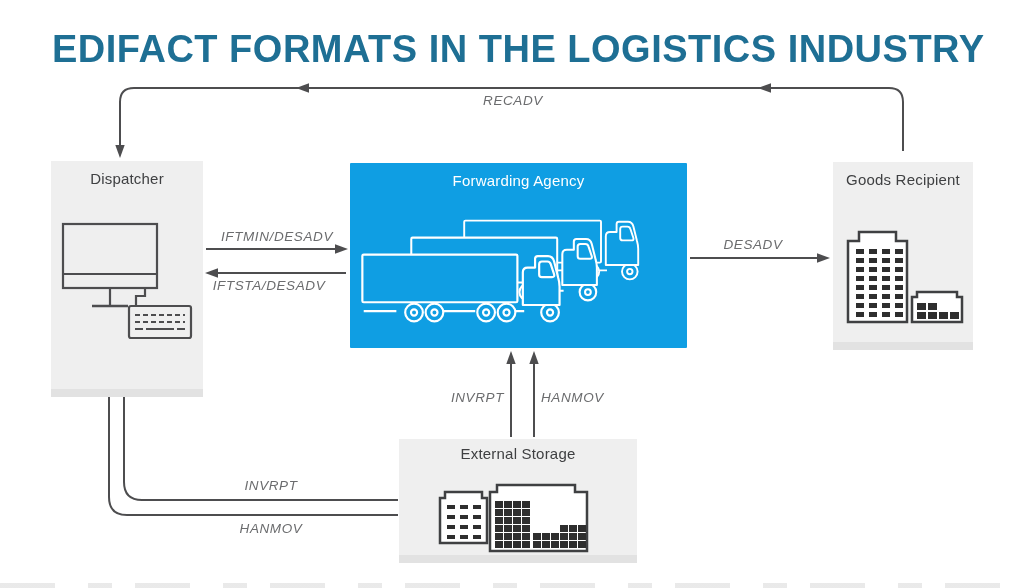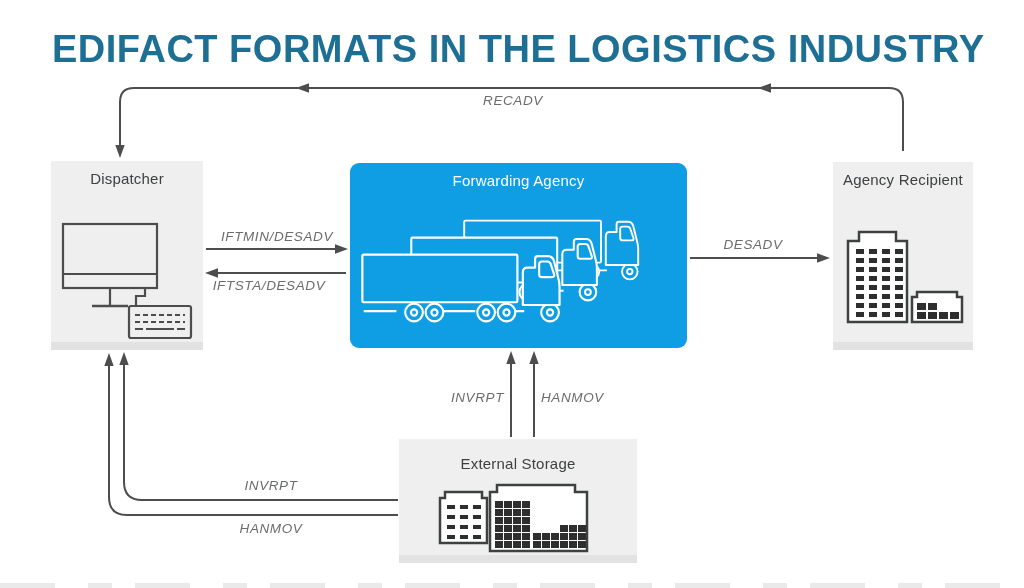--- a/index.html
+++ b/index.html
@@ -18,21 +18,21 @@
   .node {
     position:absolute; z-index:2; background:#efefef; text-align:center;
   }
   .node .strip {
     position:absolute; left:0; right:0; bottom:0; height:8px; background:#e2e2e2;
   }
   .node-label {
     display:block; padding-top:9px; font-size:15px; color:#3f4042;
     letter-spacing:.2px;
   }
-  .node.blue { background:#0f9ee3; border-radius:9px; }
+  .node.blue { background:#0f9ee3; border-radius:1px; }
   .node.blue .node-label { color:#ffffff; }
   .node svg.icon { position:absolute; left:0; top:0; }
   .edge-label {
     position:absolute; z-index:3; font-size:13.5px; font-style:italic;
     color:#6b6c6e; letter-spacing:.6px; white-space:nowrap;text-align:right;
   }
   .center { transform:translateX(-50%); }
   .right-align { transform:translateX(-100%); }
   .bottom-dashes {
     position:absolute; left:0; right:0; bottom:0; height:5px; z-index:0;
@@ -69,21 +69,21 @@
     <path d="M511,351 l-4.7,13 h9.4 z" fill="#4d4d4f" stroke="none"></path>
     <path d="M534,437 V363"></path>
     <path d="M534,351 l-4.7,13 h9.4 z" fill="#4d4d4f" stroke="none"></path>
 
     <path d="M398,500 H142 Q124,500 124,482 V364"></path>
     <path d="M124,352 l-4.7,13 h9.4 z" fill="#4d4d4f" stroke="none"></path>
     <path d="M398,515 H127 Q109,515 109,497 V365"></path>
     <path d="M109,353 l-4.7,13 h9.4 z" fill="#4d4d4f" stroke="none"></path>
   </svg>
 
-  <div class="node" style="left:51px; top:161px; width:152px; height:189px;">
+  <div class="node" style="left:51px; top:161px; width:152px; height:236px;">
     <span class="node-label">Dispatcher</span>
     <svg class="icon" style="left:6px; top:57px;" width="150" height="130" viewBox="0 0 150 130" fill="none" stroke="#4d4d4f" stroke-width="2.2">
       <rect x="6" y="6" width="94" height="64"></rect>
       <path d="M6,56 H100"></path>
       <path d="M53,70 V88"></path>
       <path d="M35,88 H71" stroke-width="2.6"></path>
       <path d="M88,70 v8 h-9 v10"></path>
       <rect x="72" y="88" width="62" height="32" rx="2"></rect>
       <path d="M78,97 H128" stroke-dasharray="5 3" stroke-width="2"></path>
       <path d="M78,104 H128" stroke-dasharray="5 3" stroke-width="2"></path>
@@ -115,21 +115,21 @@
           <path d="M262,55 v-15 q0,-4 4,-4 h8 q4,0 5,4 l5,15 q1,4 -3,4 h-15 q-4,0 -4,-4 z" fill="none"></path>
         </g>
       </defs>
       <use href="#truck" transform="translate(113,42) scale(0.60)"></use>
       <use href="#truck" transform="translate(60,58) scale(0.64)"></use>
       <use href="#truck" transform="translate(11,74) scale(0.68)"></use>
     </svg>
   </div>
 
   <div class="node" style="left:833px; top:162px; width:140px; height:188px;">
-    <span class="node-label">Agency Recipient</span>
+    <span class="node-label">Goods Recipient</span>
     <svg class="icon" width="140" height="188" viewBox="0 0 140 188">
       <g stroke="#3f4042" stroke-width="2.5" fill="#ffffff" stroke-linejoin="miter">
         <path d="M15,160 V79 h11 v-9 h37 v9 h11 v81 z"></path>
         <path d="M79,160 v-25 h5 v-5 h40 v5 h5 v25 z"></path>
       </g>
       <g fill="#2e2e2e">
         <g id="winrow">
             <rect x="23" y="87" width="8" height="5"></rect>
             <rect x="36" y="87" width="8" height="5"></rect>
             <rect x="49" y="87" width="8" height="5"></rect>
@@ -147,21 +147,21 @@
         <rect x="84" y="150" width="9" height="7"></rect>
           <rect x="95" y="150" width="9" height="7"></rect>
         <rect x="106" y="150" width="9" height="7"></rect>
           <rect x="117" y="150" width="9" height="7"></rect>
       </g>
     </svg>
     <div class="strip"></div>
   </div>
 
   <div class="node" style="left:399px; top:439px; width:238px; height:124px;">
-    <span class="node-label" style="padding-top:16px">External Storage</span>
+    <span class="node-label" style="padding-top:6px">External Storage</span>
     <svg class="icon" width="238" height="124" viewBox="0 0 238 124">
       <g stroke="#3f4042" stroke-width="2.5" fill="#ffffff" stroke-linejoin="miter">
         <path d="M41,104 V59 h5 v-6 h37 v6 h5 v45 z"></path>
         <path d="M91,112 V53 h7 v-7 h78 v7 h12 v59 z"></path>
       </g>
       <g fill="#2e2e2e">
         <g id="smwin">
             <rect x="48" y="66" width="8" height="4"></rect>
             <rect x="61" y="66" width="8" height="4"></rect>
             <rect x="74" y="66" width="8" height="4"></rect>

